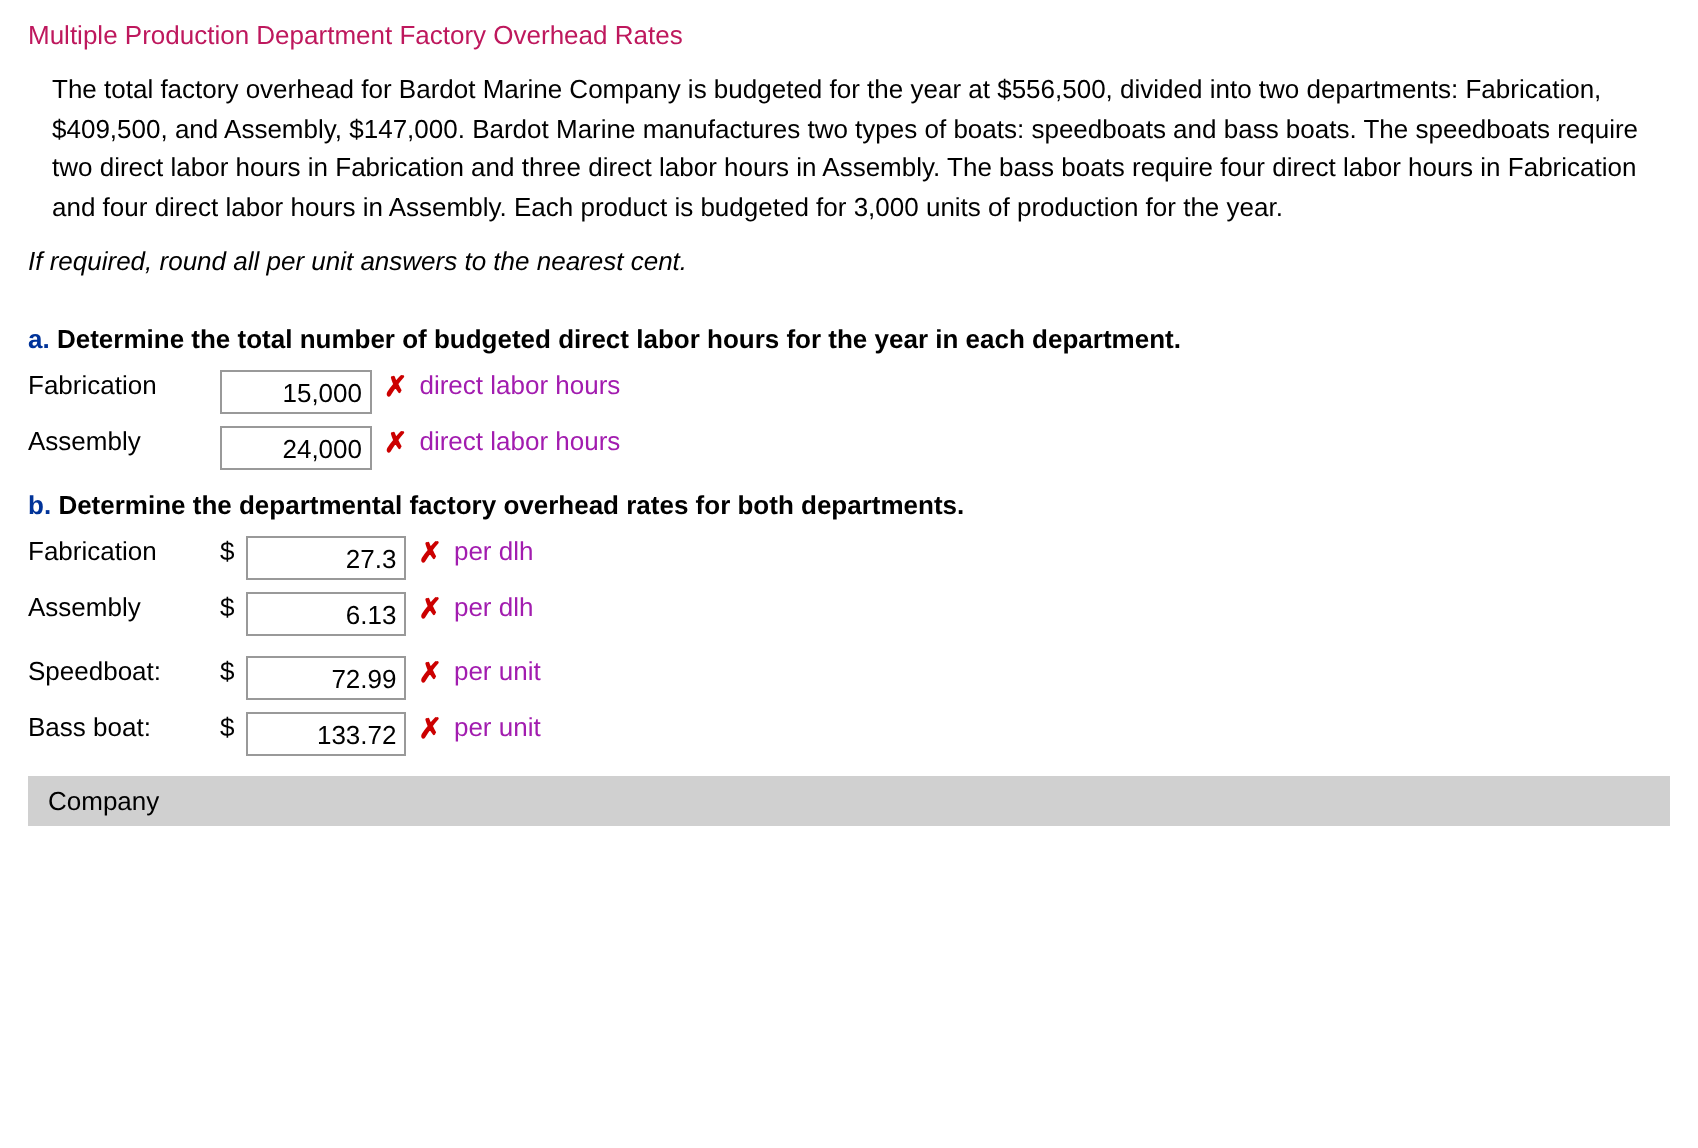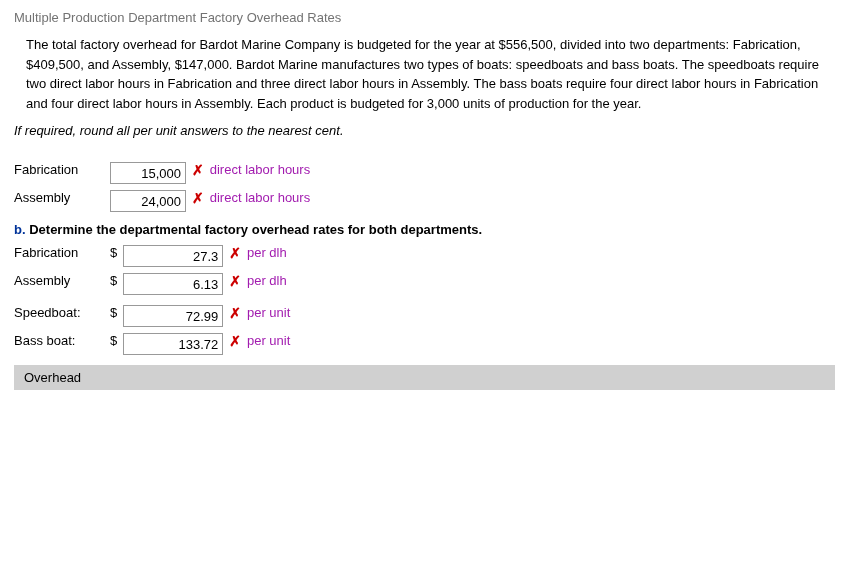--- a/index.html
+++ b/index.html
@@ -17,21 +17,21 @@
       min-height: 574px;
     }
 
     .page-container {
       padding: 10px 14px 0 14px;
       background: #fff;
     }
 
     .title {
       font-size: 13px;
-      color: #737373;
+      color: #be185d;
       margin-bottom: 10px;
       font-weight: normal;
     }
 
     .intro-text {
       font-size: 13px;
       line-height: 1.5;
       margin-bottom: 10px;
       color: #000;
       margin-left: 12px;
@@ -71,21 +71,21 @@
 
     .dollar-sign {
       font-size: 13px;
     }
 
     .input-field {
       border: 1px solid #999;
       padding: 2px 4px;
       font-size: 13px;
       text-align: right;
-      width: 100px;
+      width: 80px;
       height: 22px;
       background: #fff;
     }
 
     .input-field.wide {
       width: 76px;
     }
 
     .x-mark {
       color: #cc0000;
@@ -120,20 +120,25 @@
 
   <p class="intro-text">
     <span>The total factory overhead for Bardot Marine Company is budgeted for the year at $556,500, divided into two departments: Fabrication, $409,500, and Assembly, $147,000. Bardot Marine manufactures two types of boats: speedboats and bass boats. The speedboats require two direct labor hours in Fabrication and three direct labor hours in Assembly. The bass boats require four direct labor hours in Fabrication and four direct labor hours in Assembly. Each product is budgeted for 3,000 units of production for the year.</span>
   </p>
 
   <p class="instruction">
     <span>If required, round all per unit answers to the nearest cent.</span>
   </p>
 
   <div class="section-block">
+    <div class="section-label">
+      <span class="question-label">a.</span>
+      <span> </span>
+      <span>Determine the total number of budgeted direct labor hours for the year in each department.</span>
+    </div>
 
     <div class="row">
       <span class="dept-label">Fabrication</span>
       <input class="input-field wide" type="text" value="15,000" style="">
       <span class="x-mark">✗</span>
       <span class="unit-label">direct labor hours</span>
     </div>
 
     <div class="row">
       <span class="dept-label">Assembly</span>
@@ -180,16 +185,16 @@
     <div class="row">
       <span class="dept-label">Bass boat:</span>
       <span class="dollar-sign">$</span>
       <input class="input-field" type="text" value="133.72" style="">
       <span class="x-mark">✗</span>
       <span class="unit-label">per unit</span>
     </div>
   </div>
 
   <div class="feedback-bar">
-    <span>Overhead</span>
+    <span>Company</span>
   </div>
 
 </div>
 
 </body></html>

